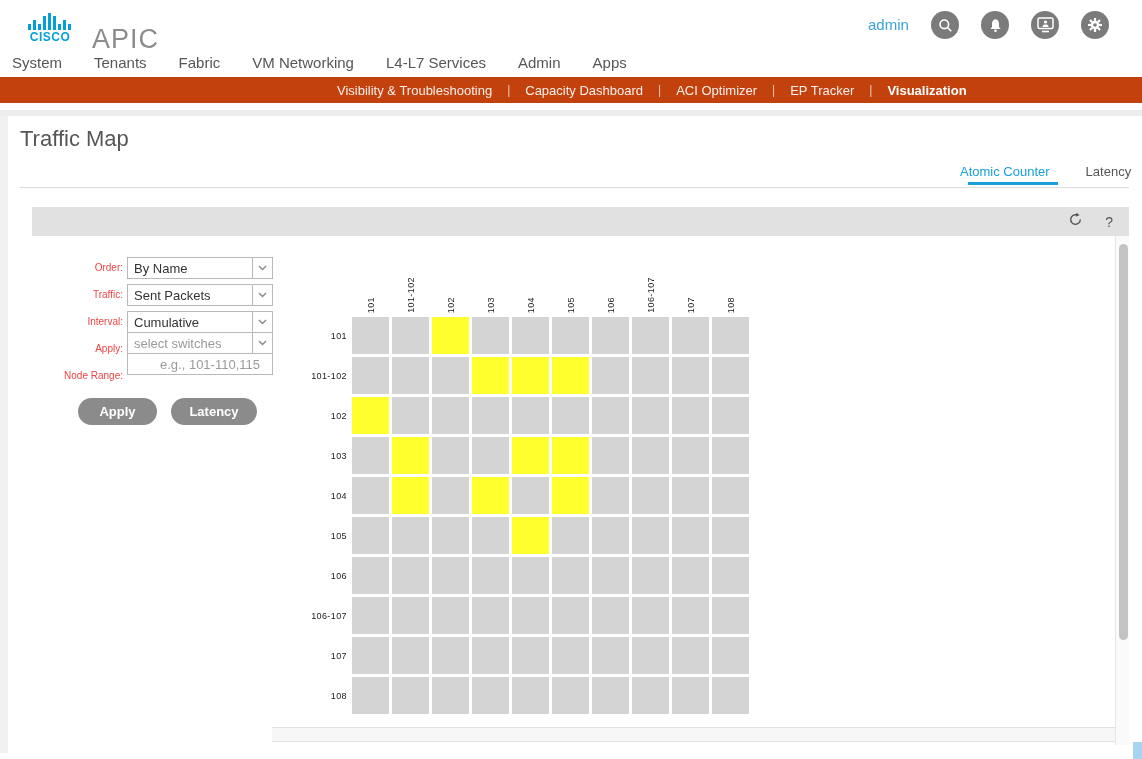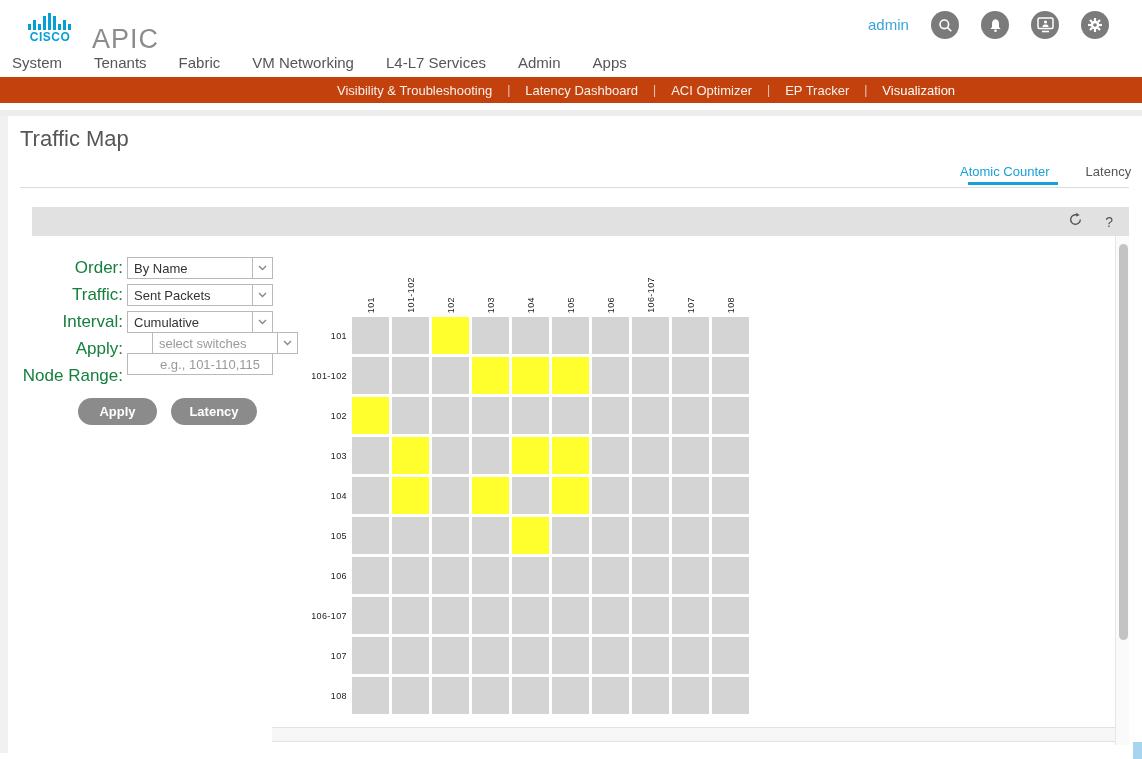--- a/index.html
+++ b/index.html
@@ -21,21 +21,21 @@
   .icon-btn .ic { display:flex; }
   
   .main-nav { position:absolute; left:12px; top:47px; height:30px; display:flex; gap:32px; align-items:center; font-size:15px; color:#565656; }
   .nav-item { cursor:pointer; height:30px; display:flex; align-items:center; white-space:nowrap; }
   .nav-item.active { background:#2ba0d9; color:#fff; padding:0 24px; }
   
   .blue-bar { position:absolute; top:77px; left:0; width:1142px; height:26px; background:#c2410c; display:flex; align-items:center; }
   .subnav { display:flex; align-items:center; margin-left:337px; font-size:13px; color:rgba(255,255,255,.92); white-space:nowrap; }
   .subnav .sep { padding:0 15px; color:rgba(255,255,255,.7); font-size:12px; }
   .sub-item { cursor:pointer; }
-  .sub-item.active { font-weight:normal; color:#fff; }
+  .sub-item.active { font-weight:bold; color:#fff; }
   
   .divider-band { position:absolute; top:110px; left:0; width:1142px; height:6px; background:#ededed; }
   .left-strip { position:absolute; top:116px; left:0; width:8px; height:637px; background:#f1f1f1; }
   .page-title { position:absolute; left:20px; top:126px; font-size:22px; color:#565656; }
   .tabs { position:absolute; top:164px; left:960px; display:flex; gap:36px; font-size:13px; }
   .tab { cursor:pointer; color:#565656; }
   .tab.active { color:#18a0d9; }
   .tab-underline { position:absolute; left:968px; top:182px; width:90px; height:3px; background:#18a0d9; }
   .tabs-line { position:absolute; left:20px; top:187px; width:1109px; height:1px; background:#dcdcdc; }
   .toolbar { position:absolute; left:32px; top:207px; width:1097px; height:29px; background:#e1e1e1;
@@ -43,21 +43,21 @@
   .tool-ic { cursor:pointer; display:flex; align-items:center; color:#555; }
   .help-glyph { font-size:14px; color:#555; font-weight:normal; }
   
   .v-border { position:absolute; left:1115px; top:236px; width:1px; height:509px; background:#e6e6e6; }
   .v-track { position:absolute; left:1116px; top:236px; width:13px; height:509px; background:#fafafa; }
   .v-thumb { position:absolute; left:1119px; top:244px; width:9px; height:396px; background:#c3c3c3; border-radius:5px; cursor:pointer; }
   .h-band { position:absolute; left:272px; top:727px; width:843px; height:15px; background:#f7f7f7;
     border-top:1px solid #e2e2e2; border-bottom:1px solid #e2e2e2; }
   .corner-accent { position:absolute; left:1133px; top:742px; width:9px; height:17px; background:#a7d4ef; }
   
-  .f-label { position:absolute; left:0; width:123px; text-align:right; font-size:17px; color:#15803d; line-height:22px; }
+  .f-label { position:absolute; left:0; width:123px; text-align:right; font-size:10px; color:#ef4444; line-height:22px; }
   .f-field { position:absolute; left:127px; width:146px; height:22px; border:1px solid #b9b9b9; background:#fff;
     display:flex; align-items:center; font-size:13px; color:#333; cursor:pointer; }
   .f-field .value { flex:1; padding-left:6px; white-space:nowrap; overflow:hidden; }
   .f-field .value.ph { color:#9a9a9a; }
   .f-field .chev { width:20px; align-self:stretch; border-left:1px solid #b9b9b9; display:flex; align-items:center; justify-content:center; }
   .f-input { position:absolute; left:127px; width:146px; height:22px; border:1px solid #b9b9b9; background:#fff;
     font-size:13px; color:#333; padding-left:6px; font-family:"Liberation Sans",sans-serif; outline:none; }
   .f-input::placeholder { color:#9a9a9a; }
   .pill-btn { position:absolute; top:398px; height:27px; border:none; border-radius:14px; background:#8b8b8b;
     color:#fff; font-weight:bold; font-size:13px; cursor:pointer; font-family:"Liberation Sans",sans-serif; }
@@ -142,21 +142,21 @@
         <div class="nav-item">L4-L7 Services</div>
         <div class="nav-item">Admin</div>
         <div class="nav-item">Apps</div>
       </div>
   </div>
 
   <div class="blue-bar">
     <div class="subnav" id="subnav">
         <span class="sub-item">Visibility &amp; Troubleshooting</span>
         <span class="sep">|</span>
-        <span class="sub-item">Latency Dashboard</span>
+        <span class="sub-item">Capacity Dashboard</span>
         <span class="sep">|</span>
         <span class="sub-item">ACI Optimizer</span>
         <span class="sep">|</span>
         <span class="sub-item">EP Tracker</span>
         <span class="sep">|</span>
         <span class="sub-item active">Visualization</span>
       </div>
   </div>
 
   <div class="divider-band"></div>
@@ -208,21 +208,21 @@
       <div class="f-label" style="top: 311px;">Interval:</div>
       <div class="f-field" style="top: 311px;">
         <span class="value">Cumulative</span>
         <span class="chev">
           <svg width="9" height="6" viewBox="0 0 9 6">
             <polyline points="1,1 4.5,4.5 8,1" fill="none" stroke="#888" stroke-width="1.4"></polyline>
           </svg>
         </span>
       </div>
       <div class="f-label" style="top: 338px;">Apply:</div>
-      <div class="f-field" style="top: 332px; margin-left: 25px;">
+      <div class="f-field" style="top: 332px;">
         <span class="value ph">select switches</span>
         <span class="chev">
           <svg width="9" height="6" viewBox="0 0 9 6">
             <polyline points="1,1 4.5,4.5 8,1" fill="none" stroke="#888" stroke-width="1.4"></polyline>
           </svg>
         </span>
       </div>
       <div class="f-label" style="top: 365px;">Node Range:</div>
       <input class="f-input" placeholder="e.g., 101-110,115" style="top: 353px; padding-left: 32px;">
       <button class="pill-btn" style="left: 78px; width: 79px;">Apply</button>

